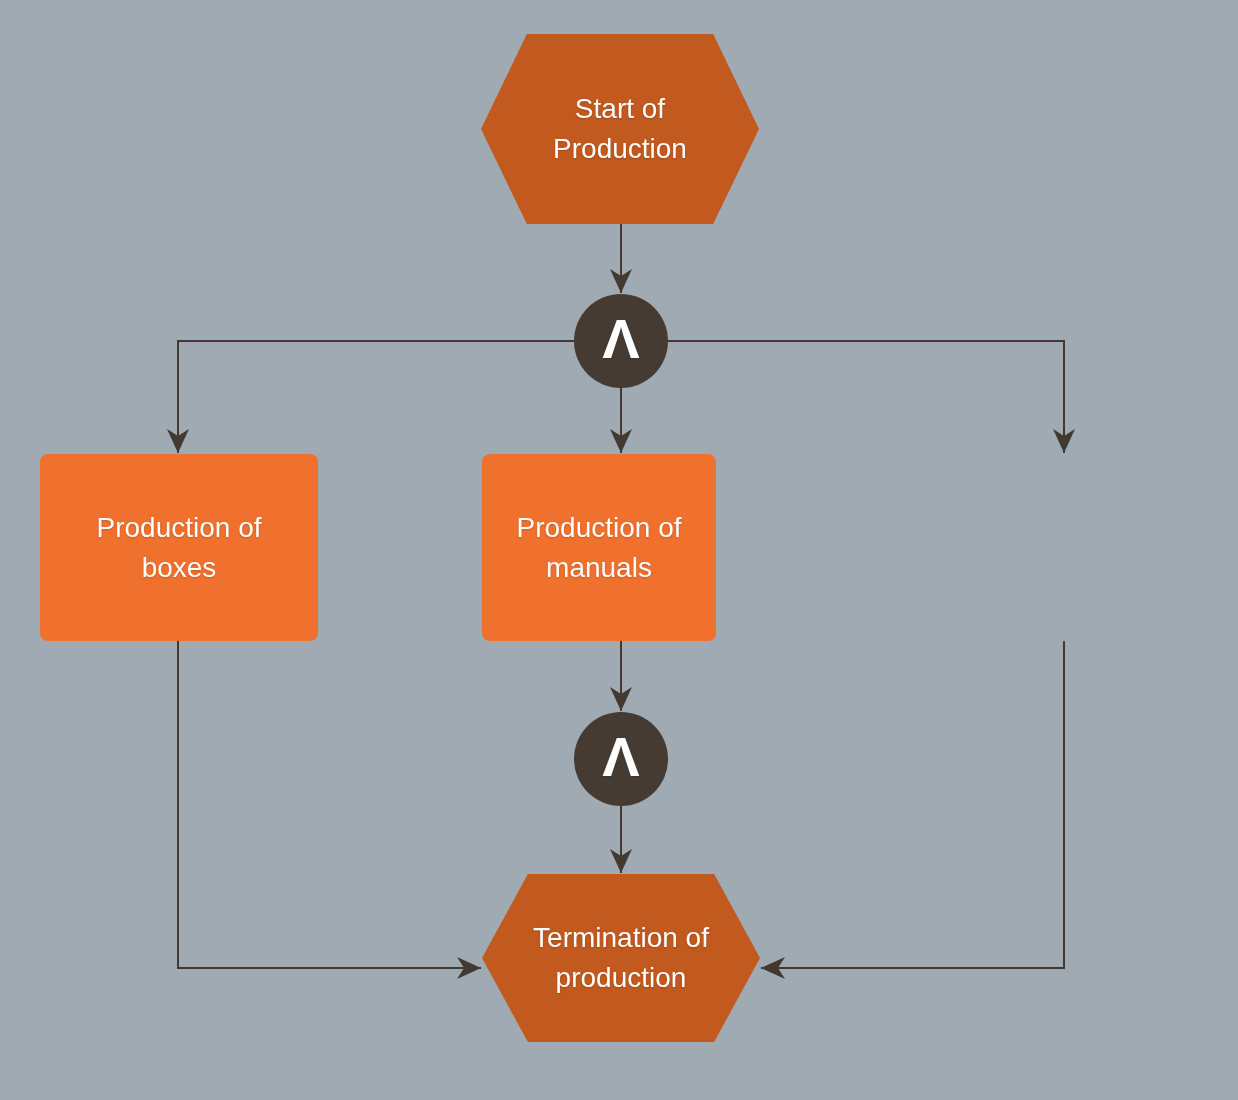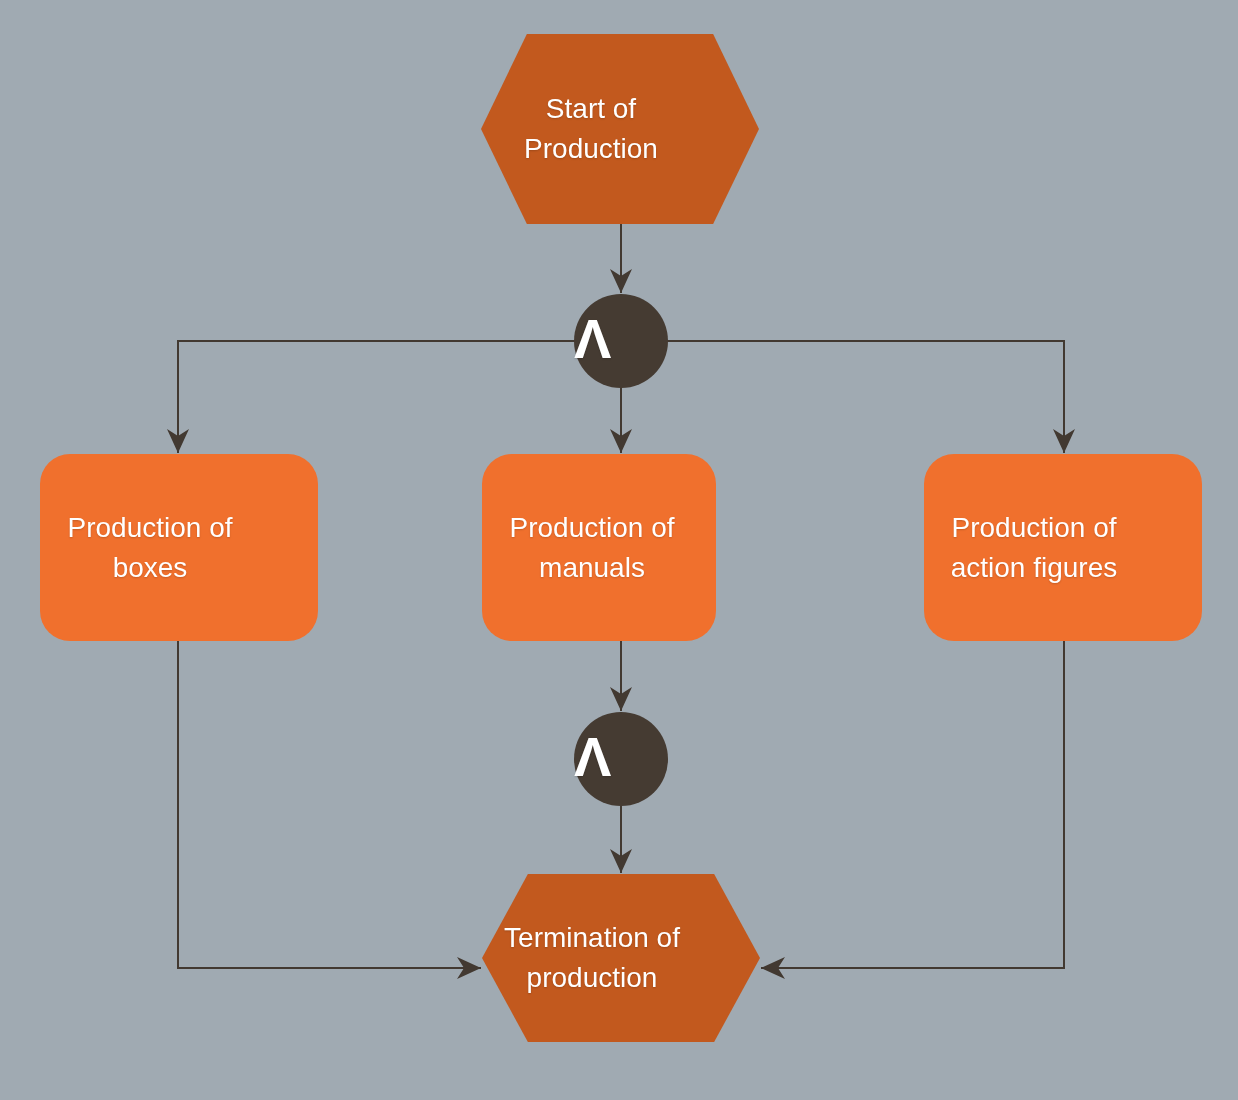--- a/index.html
+++ b/index.html
@@ -28,31 +28,31 @@
     z-index: 1;
   }
   .edge {
     stroke: var(--line);
     stroke-width: 2;
     fill: none;
   }
   .arrow-fill { fill: var(--line); }
   .node {
     position: absolute; z-index: 2;
-    display: flex; align-items: center; justify-content: flex-start;
+    display: flex; align-items: center; justify-content: center;
     text-align: center;
     color: var(--text);
   }
   .hexagon {
     background: var(--hex);
     clip-path: polygon(0 50%, 16.5% 0, 83.5% 0, 100% 50%, 83.5% 100%, 16.5% 100%);
   }
   .process {
     background: var(--proc);
-    border-radius: 30px;
+    border-radius: 8px;
   }
   .junction {
     background: var(--junc);
     border-radius: 50%;
   }
   .label {
     font-size: 28px;
     line-height: 40px;
     max-width: 220px;
     text-shadow: 0 1px 2px rgba(0,0,0,0.18);
@@ -113,23 +113,20 @@
   </div>
 
   <div class="node process pos-boxes">
     <span class="label">Production of boxes</span>
   </div>
 
   <div class="node process pos-manuals">
     <span class="label">Production of manuals</span>
   </div>
 
-  <div class="node process pos-figures">
-    <span class="label">Production of action figures</span>
-  </div>
 
   <div class="node junction pos-and2">
     <span class="glyph">Λ</span>
   </div>
 
   <div class="node hexagon pos-end">
     <span class="label">Termination of production</span>
   </div>
 
 </div>

